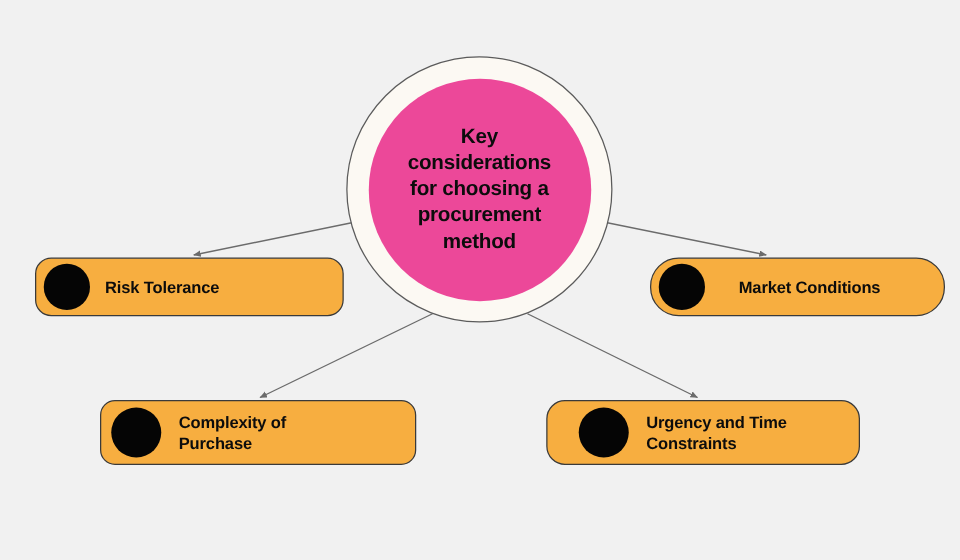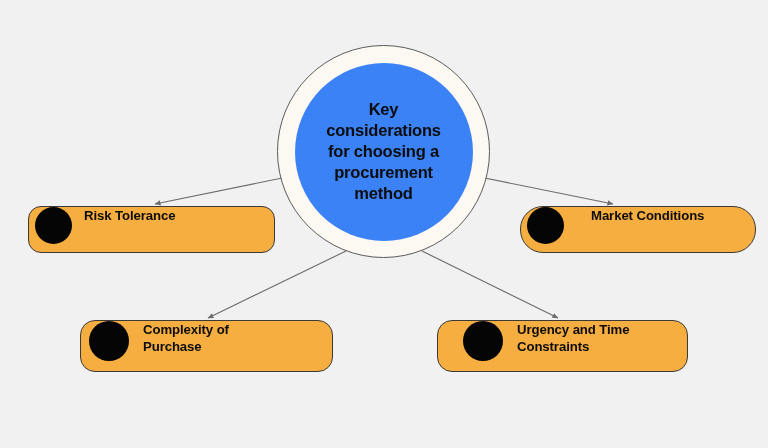--- a/index.html
+++ b/index.html
@@ -40,21 +40,21 @@
     border: 1.4px solid #5b5b5b;
     box-sizing: border-box;
     display: flex;
     align-items: center;
     justify-content: center;
   }
   .hub-inner {
     width: 178px;
     height: 178px;
     border-radius: 50%;
-    background: #3b82f6;
+    background: #ec4899;
     display: flex;
     align-items: center;
     justify-content: center;
     padding: 0 6px;
     box-sizing: border-box;
   }
   .hub-label {
     font-size: 16.5px;
     font-weight: bold;
     line-height: 1.28;
@@ -65,20 +65,21 @@
   }
 
   
   .node {
     position: absolute;
     background: #f7ae40;
     border: 1.4px solid #3a3a3a;
     border-radius: 14px;
     box-sizing: border-box;
     display: flex;
+    align-items: center;
   }
   .node-icon {
     flex: 0 0 auto;
     border-radius: 50%;
     background: #050505;
   }
   .node-label {
     font-size: 13.2px;
     font-weight: bold;
     line-height: 1.32;
@@ -110,21 +111,21 @@
     height: 52px;
     border-radius: 15px;
   }
   .node.row2 .node-icon {
     width: 40px;
     height: 40px;
     margin-left: 8px;
   }
   .node.row2 .node-label { margin-left: 14px; }
 
-  #node-complexity-of-purchase { left: 80px; width: 253px; }
+  #node-complexity-of-purchase { left: 80px; width: 253px; border-radius: 12px; }
   #node-urgency-and-time-constraints { left: 437px; width: 251px; padding-left: 17px; }
 </style>
 </head>
 <body>
 
 <div id="canvas">
 
   <svg id="connector-layer" viewBox="0 0 768 448" width="768" height="448">
     <defs>
       <marker id="arrowhead" markerWidth="7" markerHeight="7" refX="5.6" refY="2.6" orient="auto" markerUnits="userSpaceOnUse">

